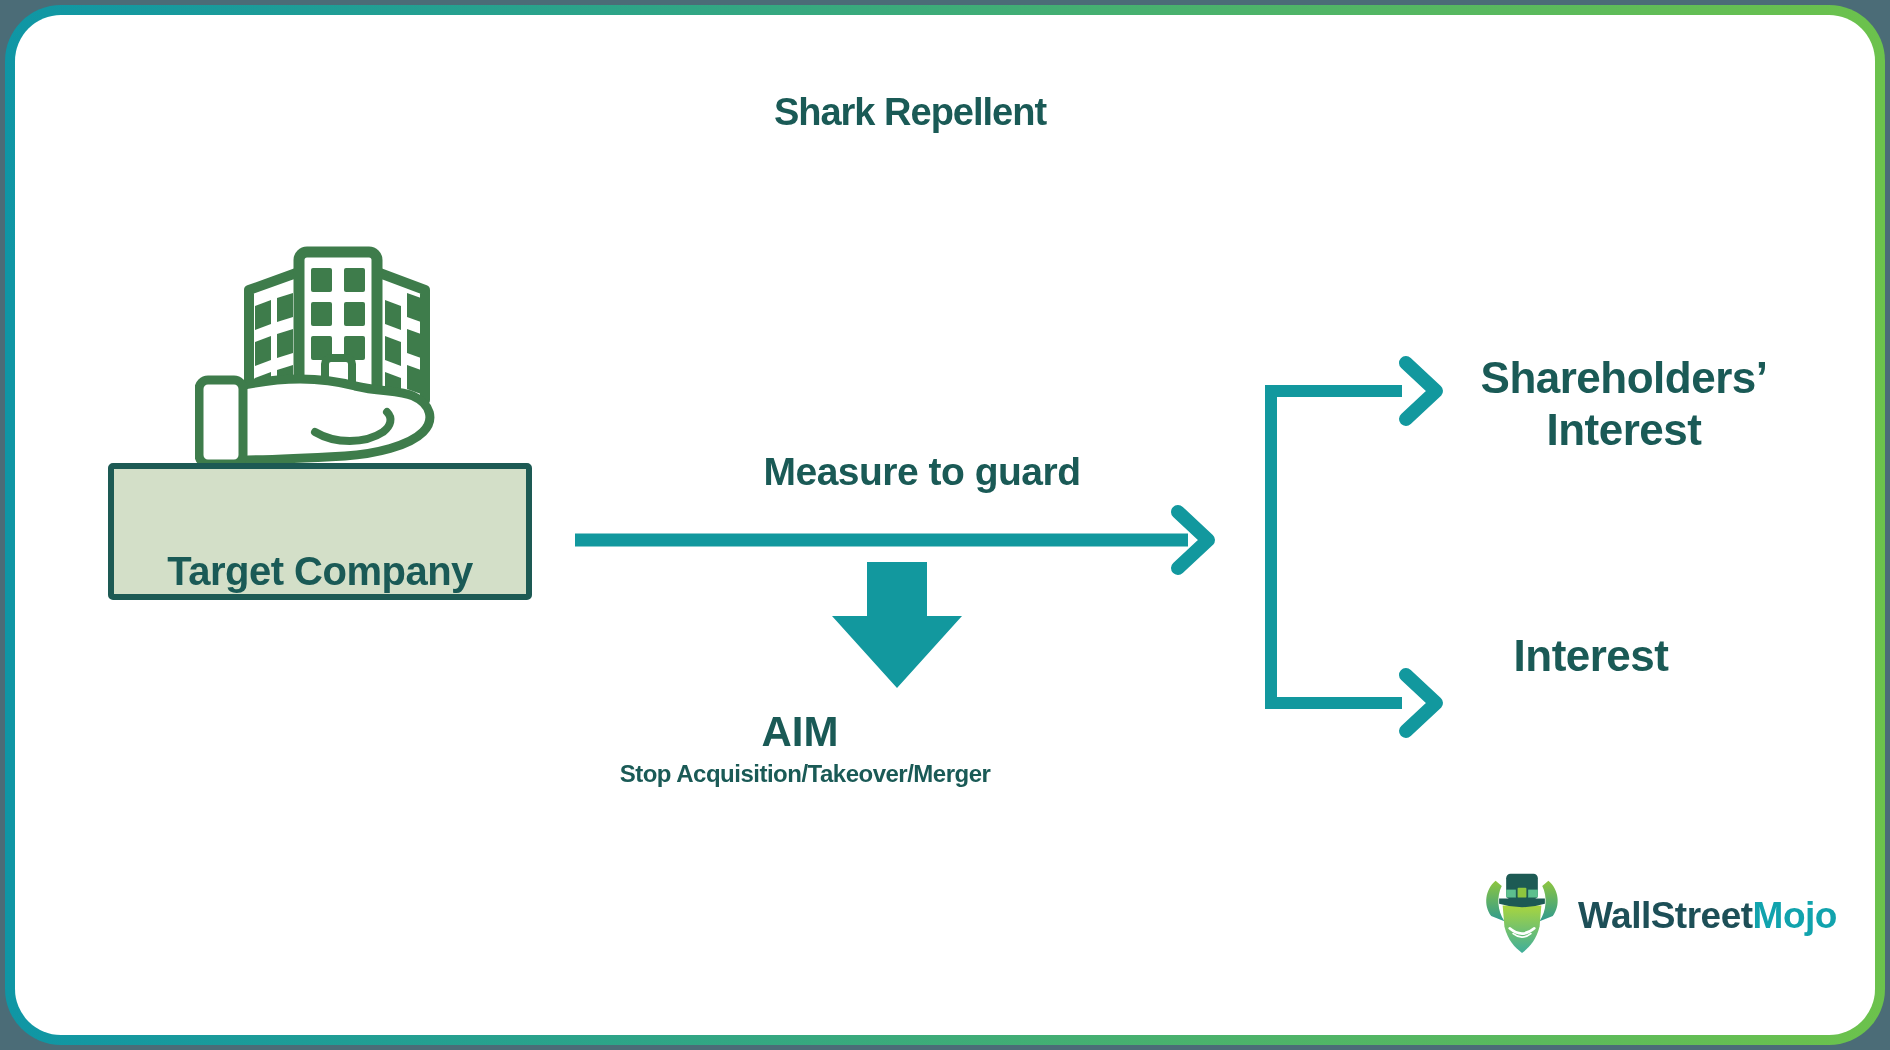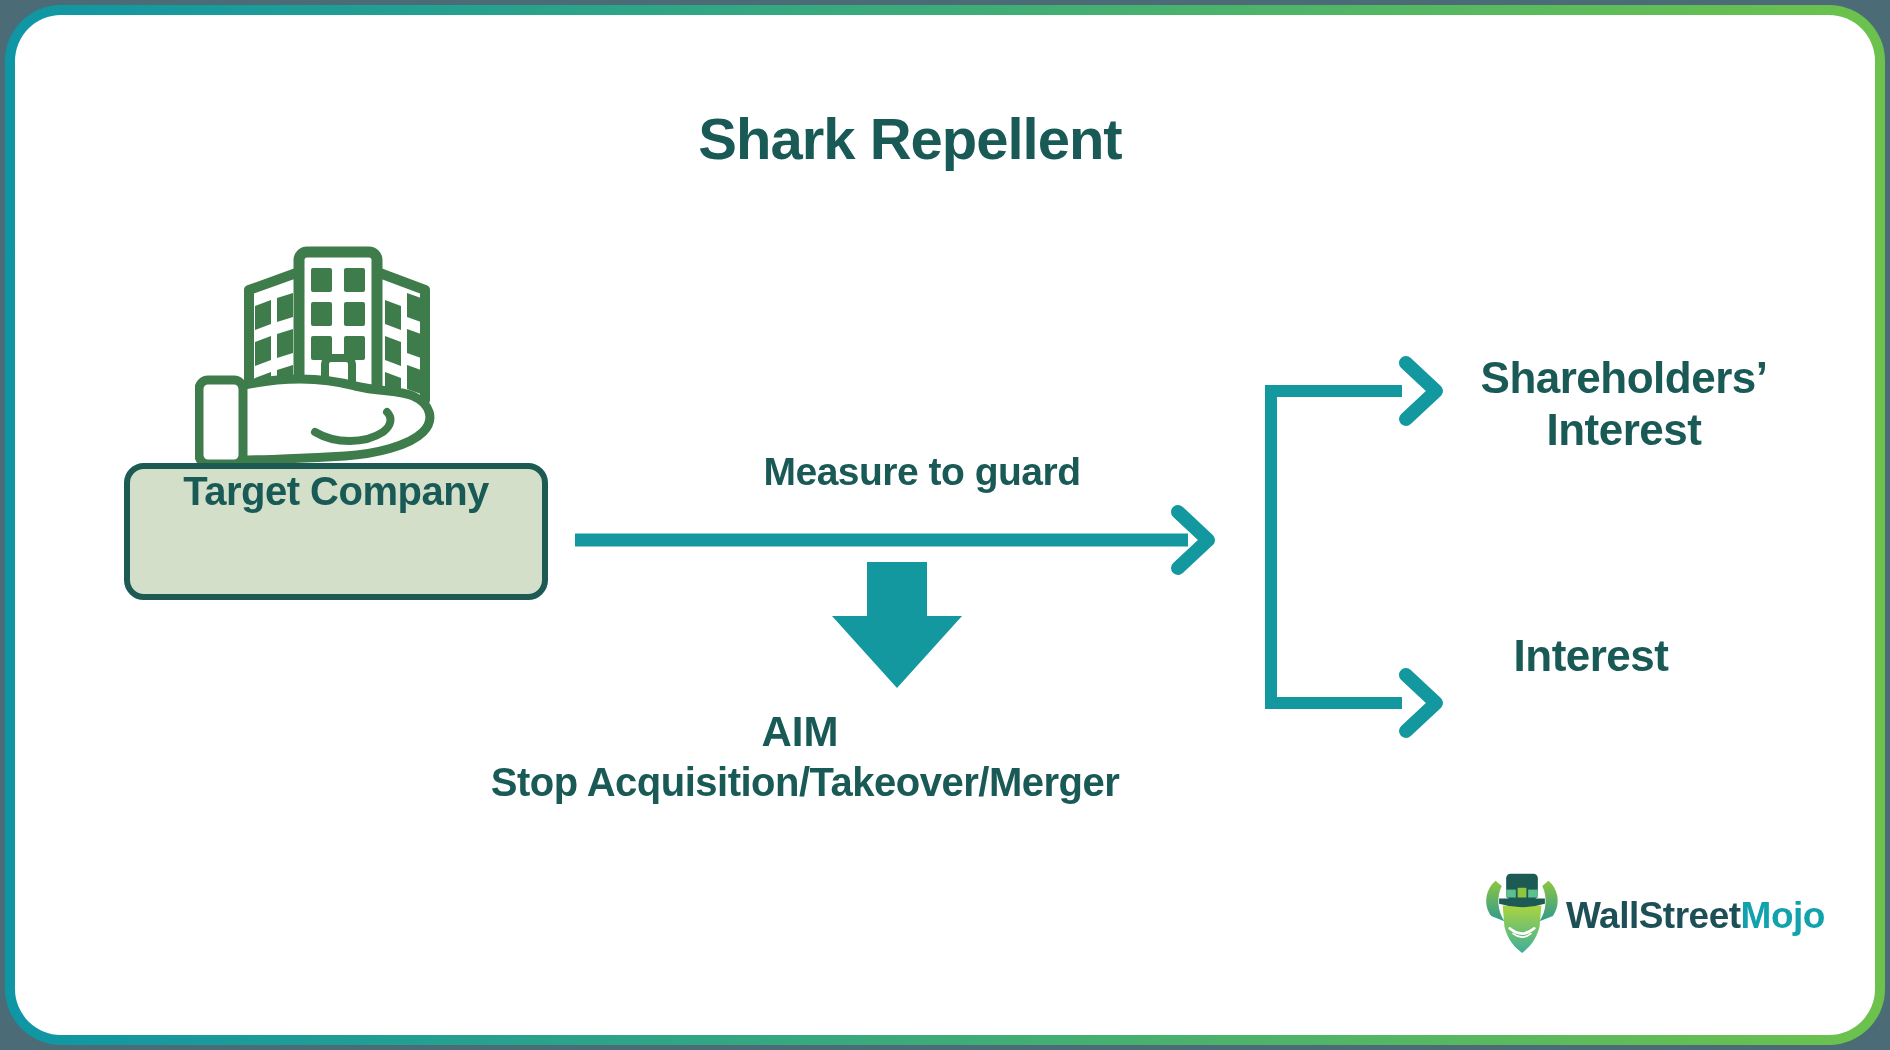--- a/index.html
+++ b/index.html
@@ -25,60 +25,60 @@
   .card{
     position:absolute;inset:5px;border-radius:56px;
     border:10px solid transparent;
     background:
       linear-gradient(var(--card-background),var(--card-background)) padding-box,
       linear-gradient(90deg,var(--border-gradient-left),var(--border-gradient-right)) border-box;
   }
   .abs{position:absolute}
   .page-title{
     top:66px;left:calc(50% - 35px);transform:translateX(-50%);
-    font-size:58px;font-weight:700;letter-spacing:-1px;
+    font-size:38px;font-weight:700;letter-spacing:-1px;
     color:var(--heading-text);white-space:nowrap;
   }
   .company-icon{left:195px;top:210px;width:250px;height:255px}
   .target-node{
-    left:124px;top:463px;width:424px;height:137px;
+    left:108px;top:463px;width:424px;height:137px;
     background:var(--node-fill);
     border:6px solid var(--node-border);
-    border-radius:20px;
-    display:flex;align-items:flex-start;justify-content:center;
+    border-radius:5px;
+    display:flex;align-items:flex-end;justify-content:center;
   }
   .target-node .label{
     font-size:40px;font-weight:700;letter-spacing:-0.5px;
     color:var(--heading-text);white-space:nowrap;
   }
   .flow-label{
     left:922px;top:450px;transform:translateX(-50%);
     font-size:39px;font-weight:700;letter-spacing:-0.5px;
     color:var(--heading-text);white-space:nowrap;
   }
   .arrows{left:0;top:0;width:1890px;height:1050px;pointer-events:none}
   .teal-stroke{stroke:var(--arrow-teal);fill:none}
   .teal-fill{fill:var(--arrow-teal)}
   .aim-heading{
     left:800px;top:708px;transform:translateX(-50%);
     font-size:42px;font-weight:700;color:var(--heading-text);white-space:nowrap;
   }
   .aim-description{
     left:805px;top:760px;transform:translateX(-50%);
-    font-size:40px;font-weight:700;letter-spacing:-0.5px;
+    font-size:24px;font-weight:700;letter-spacing:-0.5px;
     color:var(--heading-text);white-space:nowrap;
   }
   .outcome{
     transform:translateX(-50%);text-align:center;
     font-size:44px;font-weight:700;line-height:52px;letter-spacing:-0.5px;
     color:var(--heading-text);white-space:nowrap;
   }
   .outcome-shareholders{left:1624px;top:352px}
   .outcome-business{left:1591px;top:630px}
-  .brand{left:1478px;top:870px;height:92px;display:flex;align-items:center;}
+  .brand{left:1478px;top:870px;height:92px;display:flex;align-items:center;gap:12px}
   .brand-text{font-size:37px;font-weight:700;letter-spacing:-0.5px;white-space:nowrap}
   .brand-text .part1{color:var(--logo-dark)}
   .brand-text .part2{color:var(--logo-accent)}
   .icon-stroke{stroke:var(--icon-green);fill:none}
   .icon-stroke-white{stroke:var(--icon-green);fill:#ffffff}
   .icon-fill{fill:var(--icon-green)}
 </style>
 </head>
 <body>
 

